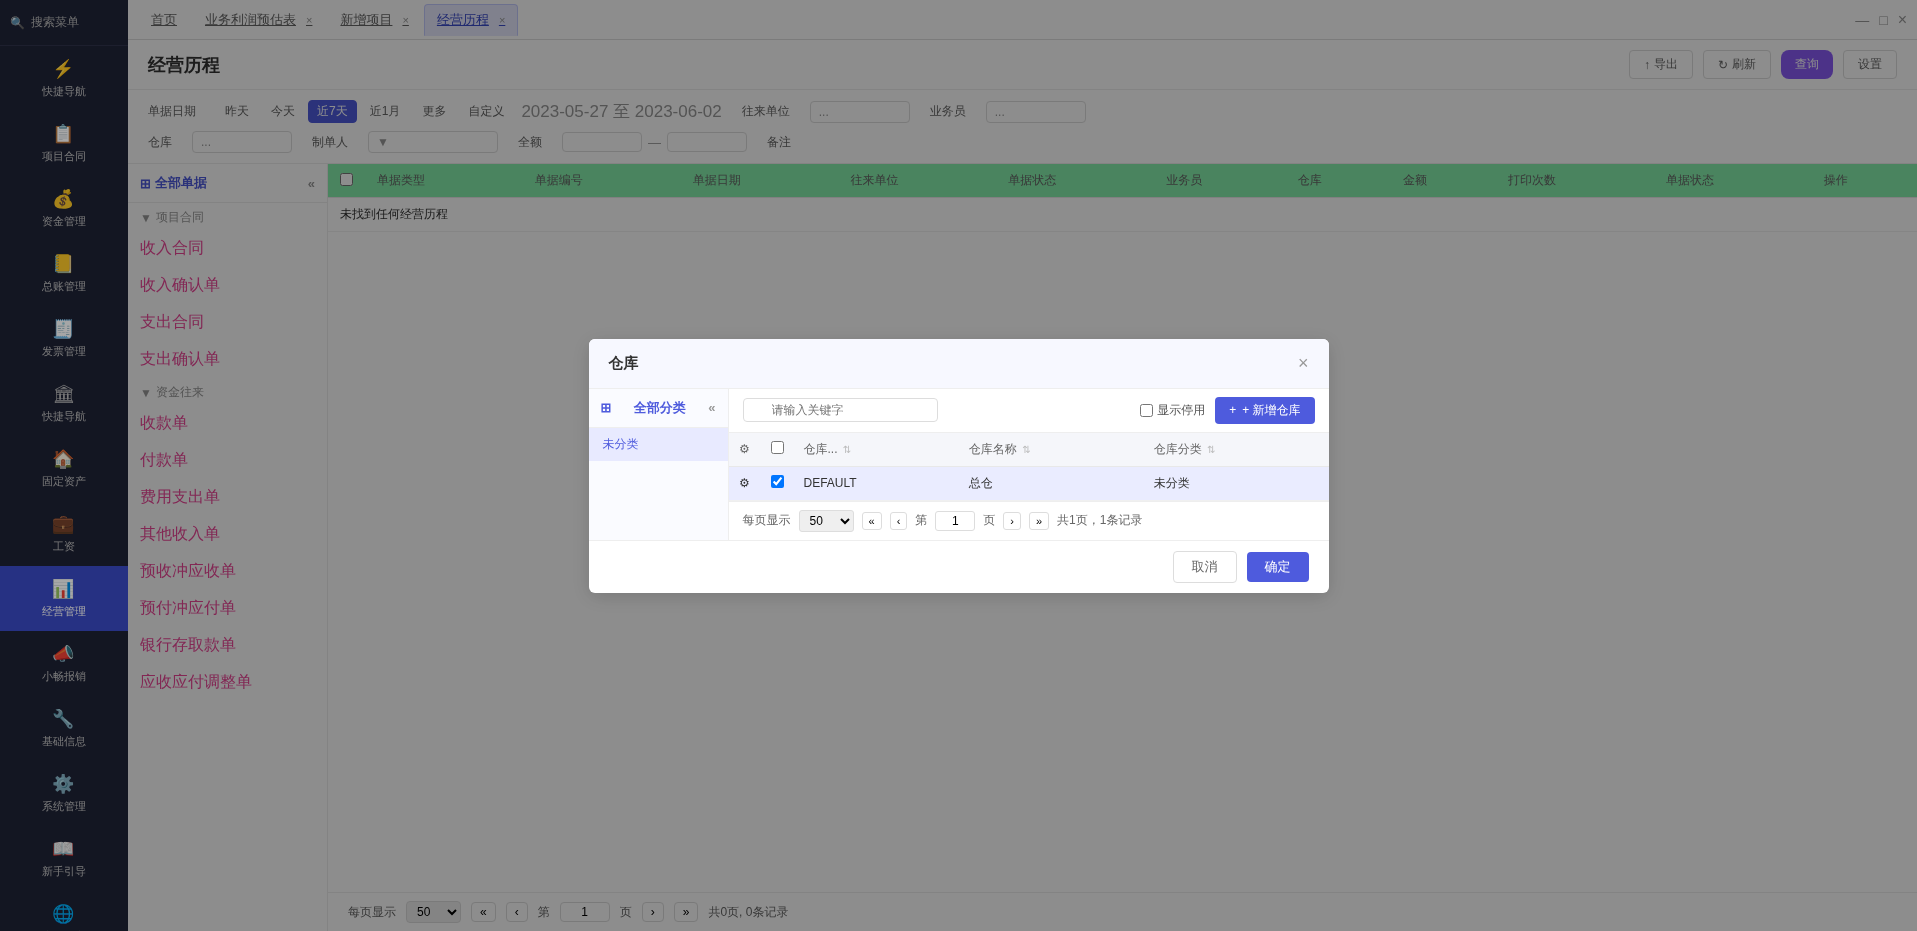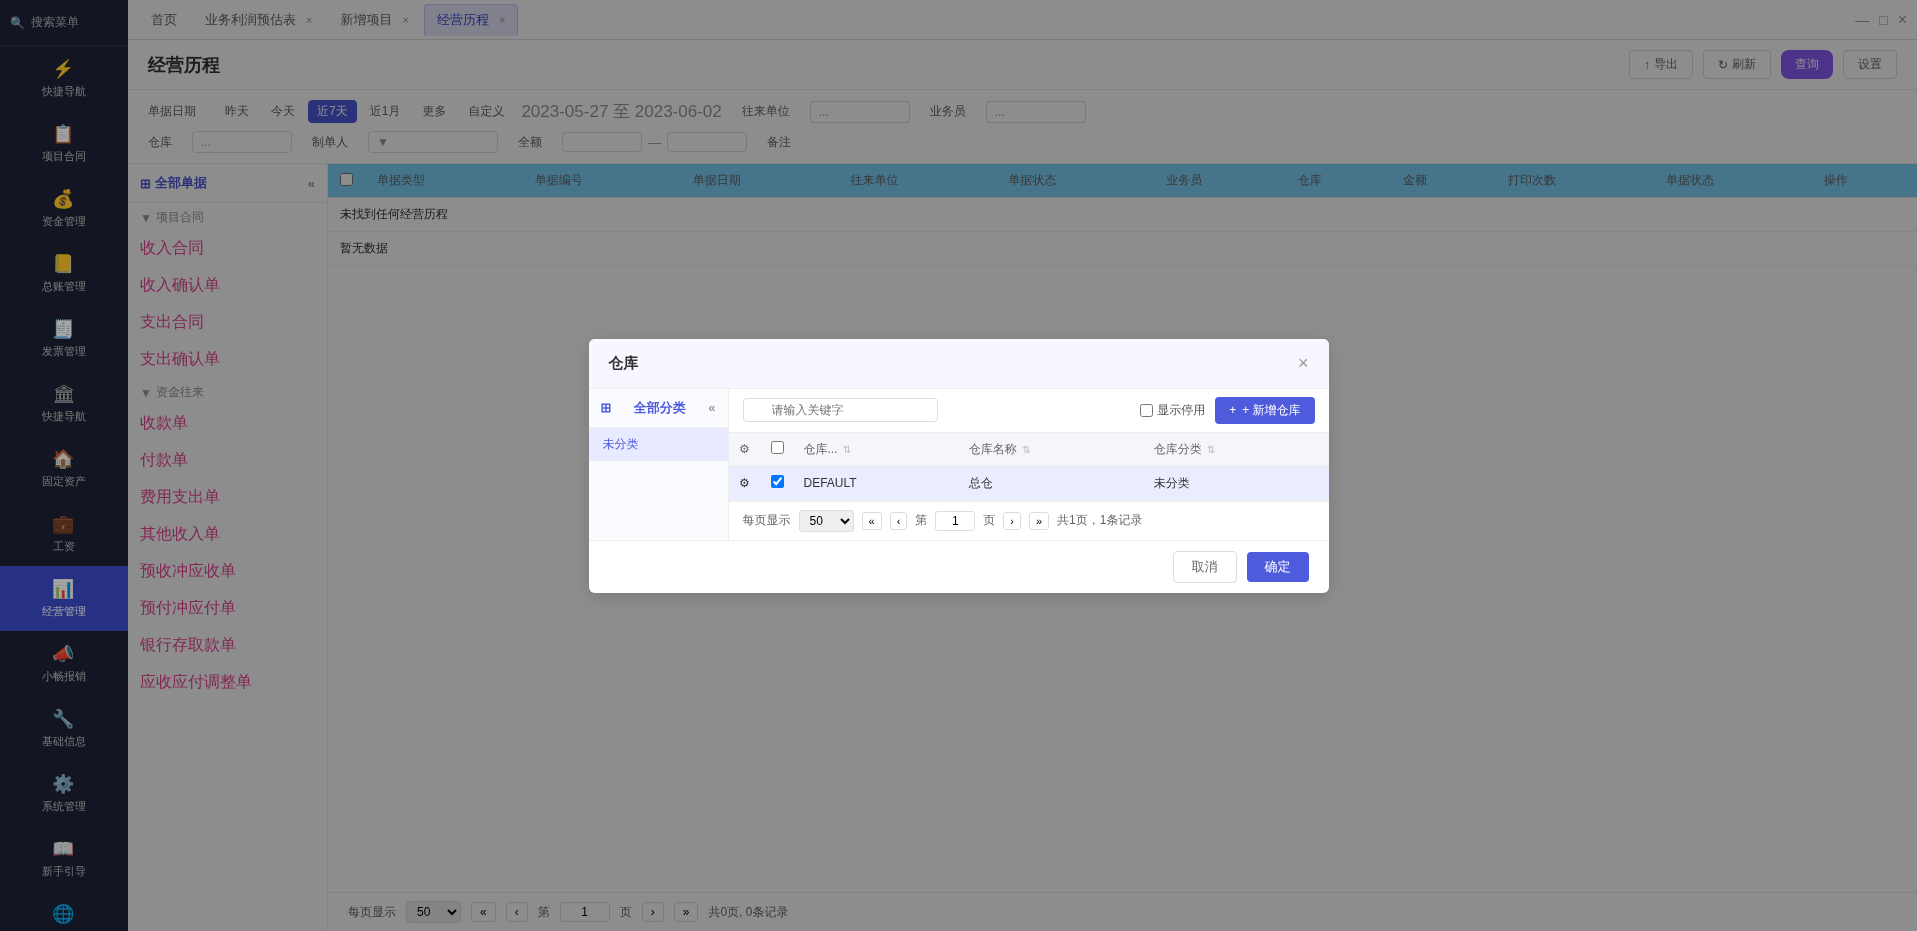--- a/index.html
+++ b/index.html
@@ -13,21 +13,21 @@
     .sidebar-search { padding: 14px 10px; display: flex; align-items: center; gap: 6px; color: #aaa; font-size: 12px; border-bottom: 1px solid #2d3148; cursor: pointer; }
     .sidebar-item { padding: 12px 8px; display: flex; flex-direction: column; align-items: center; gap: 4px; cursor: pointer; font-size: 11px; color: #bbb; }
     .sidebar-item.active { background: #3b4cca; color: #fff; }
     .sidebar-item .icon { font-size: 18px; }
 
     
     .main-content { flex: 1; display: flex; flex-direction: column; background: #f0f2f5; overflow: hidden; }
 
     
     .tab-bar { background: #fff; display: flex; align-items: center; border-bottom: 1px solid #e0e0e0; height: 40px; padding: 0 10px; gap: 2px; flex-shrink: 0; position: relative; }
-    .tab { padding: 0 12px; height: 32px; display: flex; align-items: center; gap: 6px; font-size: 13px; cursor: pointer; color: #666; border-radius: 4px 4px 0 0; border: 1px solid transparent; }
+    .tab { padding: 0 12px; height: 32px; display: flex; align-items: center; gap: 6px; font-size: 13px; cursor: pointer; color: #666; border-radius: 4px 4px 0 0; border: 1px solid transparent; text-decoration: underline; }
     .tab.active { background: #e8eaff; color: #3b4cca; border-color: #c5caff; border-bottom-color: transparent; }
     .tab .close-btn { color: #999; font-size: 11px; margin-left: 4px; }
     .tab-actions { margin-left: auto; display: flex; align-items: center; gap: 10px; color: #999; font-size: 16px; cursor: pointer; }
 
     
     .page-header { background: #fff; padding: 10px 20px; display: flex; align-items: center; justify-content: space-between; border-bottom: 1px solid #eee; flex-shrink: 0; }
     .page-title { font-size: 18px; font-weight: bold; color: #333; }
     .page-actions { display: flex; gap: 10px; }
     .btn-outline { padding: 5px 14px; border: 1px solid #ddd; border-radius: 4px; background: #fff; cursor: pointer; font-size: 12px; color: #666; display: flex; align-items: center; gap: 4px; }
     .btn-primary { padding: 5px 14px; border: none; border-radius: 8px; background: #8b5cf6; cursor: pointer; font-size: 12px; color: #fff; }
@@ -54,21 +54,21 @@
     .left-panel-header span { font-weight: bold; color: #4e5bdd; }
     .left-panel-item { padding: 8px 12px; font-size: 16px; color: #ec4899; cursor: pointer; display: flex; align-items: center; justify-content: space-between; }
     .left-panel-group { padding: 6px 12px 4px; font-size: 12px; color: #999; display: flex; align-items: center; gap: 4px; cursor: pointer; }
 
     
     .right-area { flex: 1; display: flex; flex-direction: column; overflow: hidden; }
 
     
     .table-area { flex: 1; background: #fff; overflow: auto; }
     .data-table { width: 100%; border-collapse: collapse; font-size: 12px; }
-    .data-table th { background: #7dd3fc; padding: 8px 12px; text-align: left; border-bottom: 1px solid #e8e8e8; color: #666; font-weight: normal; white-space: nowrap; }
+    .data-table th { background: #86efac; padding: 8px 12px; text-align: left; border-bottom: 1px solid #e8e8e8; color: #666; font-weight: normal; white-space: nowrap; }
     .data-table td { padding: 8px 12px; border-bottom: 1px solid #f0f0f0; color: #333; white-space: nowrap; }
 
     
     .bottom-bar { background: #fff; border-top: 1px solid #eee; padding: 8px 20px; display: flex; align-items: center; gap: 10px; font-size: 12px; color: #666; flex-shrink: 0; }
     .page-size-select { border: 1px solid #ddd; border-radius: 4px; padding: 2px 6px; font-size: 12px; }
     .page-nav-btn { padding: 2px 8px; border: 1px solid #ddd; border-radius: 4px; background: #fff; cursor: pointer; font-size: 12px; }
     .page-input { border: 1px solid #ddd; border-radius: 4px; padding: 2px 8px; width: 50px; text-align: center; font-size: 12px; }
 
     
     .overlay { position: fixed; top: 0; left: 0; right: 0; bottom: 0; background: rgba(0,0,0,0.35); z-index: 100; display: flex; align-items: center; justify-content: center; }
@@ -353,23 +353,20 @@
                 <th>打印次数</th>
                 <th>单据状态</th>
                 <th>操作</th>
               </tr>
             </thead>
             <tbody>
               <tr>
                 <td colspan="12" class="empty-tip">
                   未找到任何经营历程
                 </td>
-              </tr>
-              <tr>
-                <td colspan="12" class="empty-tip">暂无数据</td>
               </tr>
             </tbody>
           </table>
         </div>
 
         <div class="bottom-bar">
           <span>每页显示</span>
           <select class="page-size-select">
             <option>50</option>
             <option>100</option>

